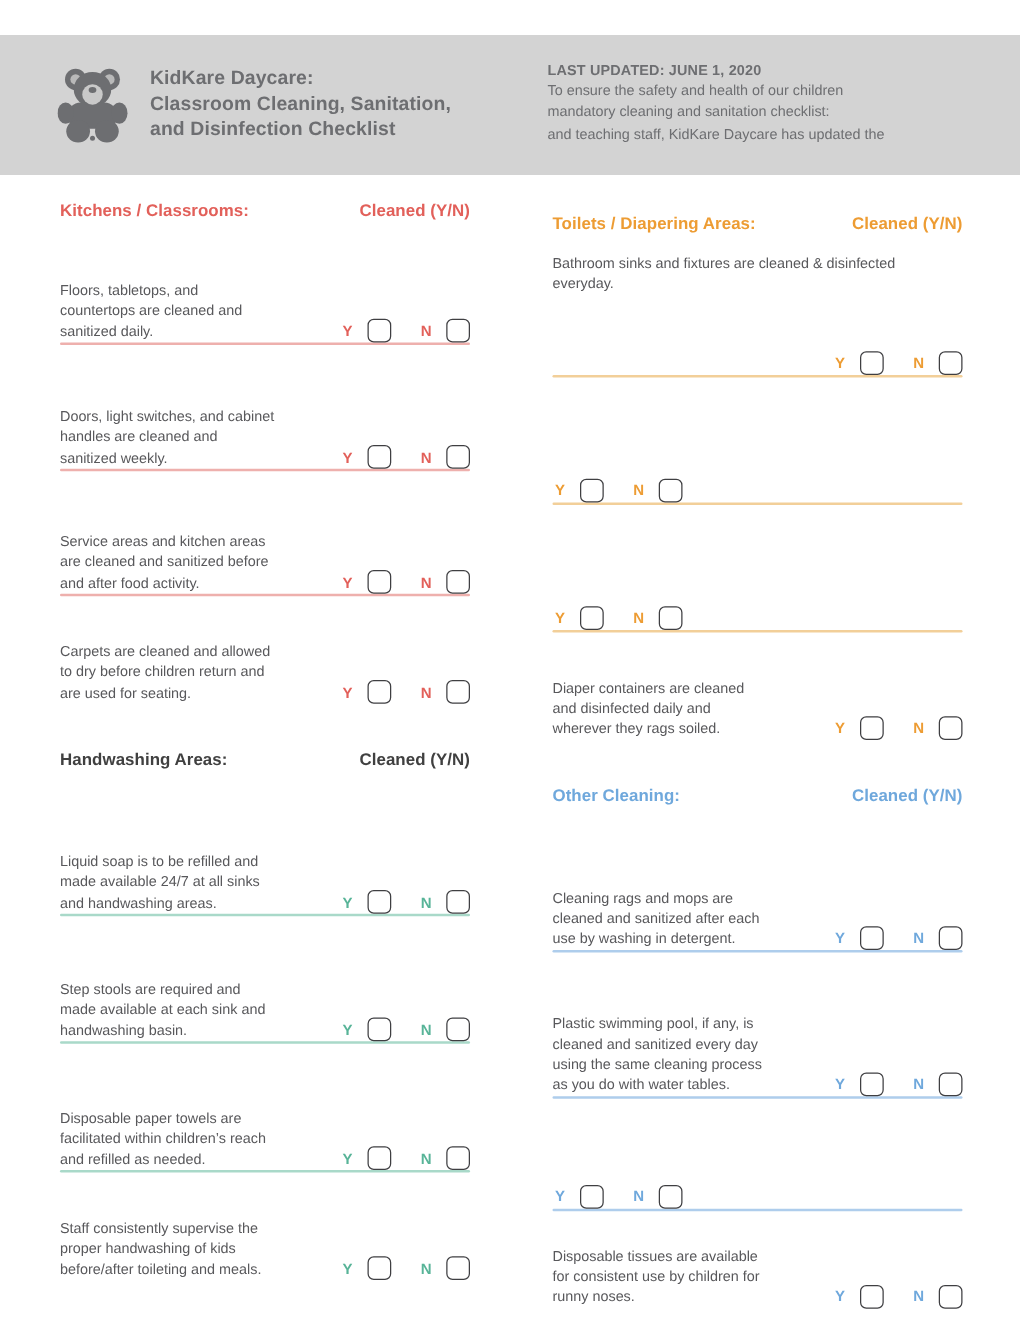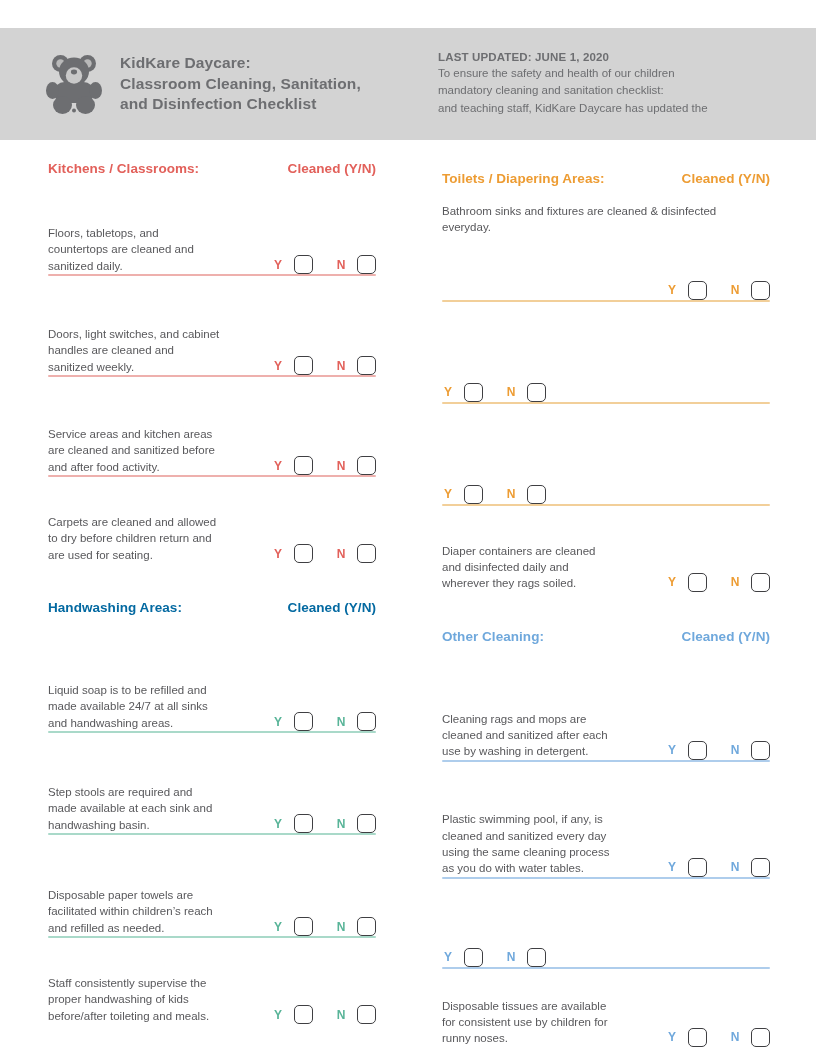--- a/index.html
+++ b/index.html
@@ -224,21 +224,21 @@
             <div class="row-text">Carpets are cleaned and allowed to dry before children return and are used for seating.</div>
             <div class="row-marks">
               <span class="mark-letter" style="color: rgb(226, 96, 90);">Y</span>
               <span class="checkbox"></span>
               <span class="mark-letter" style="color: rgb(226, 96, 90);">N</span>
               <span class="checkbox last"></span>
             </div>
           </div>
         </div>
         <div class="section" style="padding-top: 37px;">
-          <div class="section-head" style="color: #0369a1;">
+          <div class="section-head" style="color: #404040;">
             <span class="section-title">Handwashing Areas:</span>
             <span class="section-cleaned">Cleaned (Y/N)</span>
           </div>
           <div class="row" style="min-height: 100px;">
             <div class="row-text">Liquid soap is to be refilled and made available 24/7 at all sinks and handwashing areas.</div>
             <div class="row-marks">
               <span class="mark-letter" style="color: rgb(88, 180, 152);">Y</span>
               <span class="checkbox"></span>
               <span class="mark-letter" style="color: rgb(88, 180, 152);">N</span>
               <span class="checkbox last"></span>

